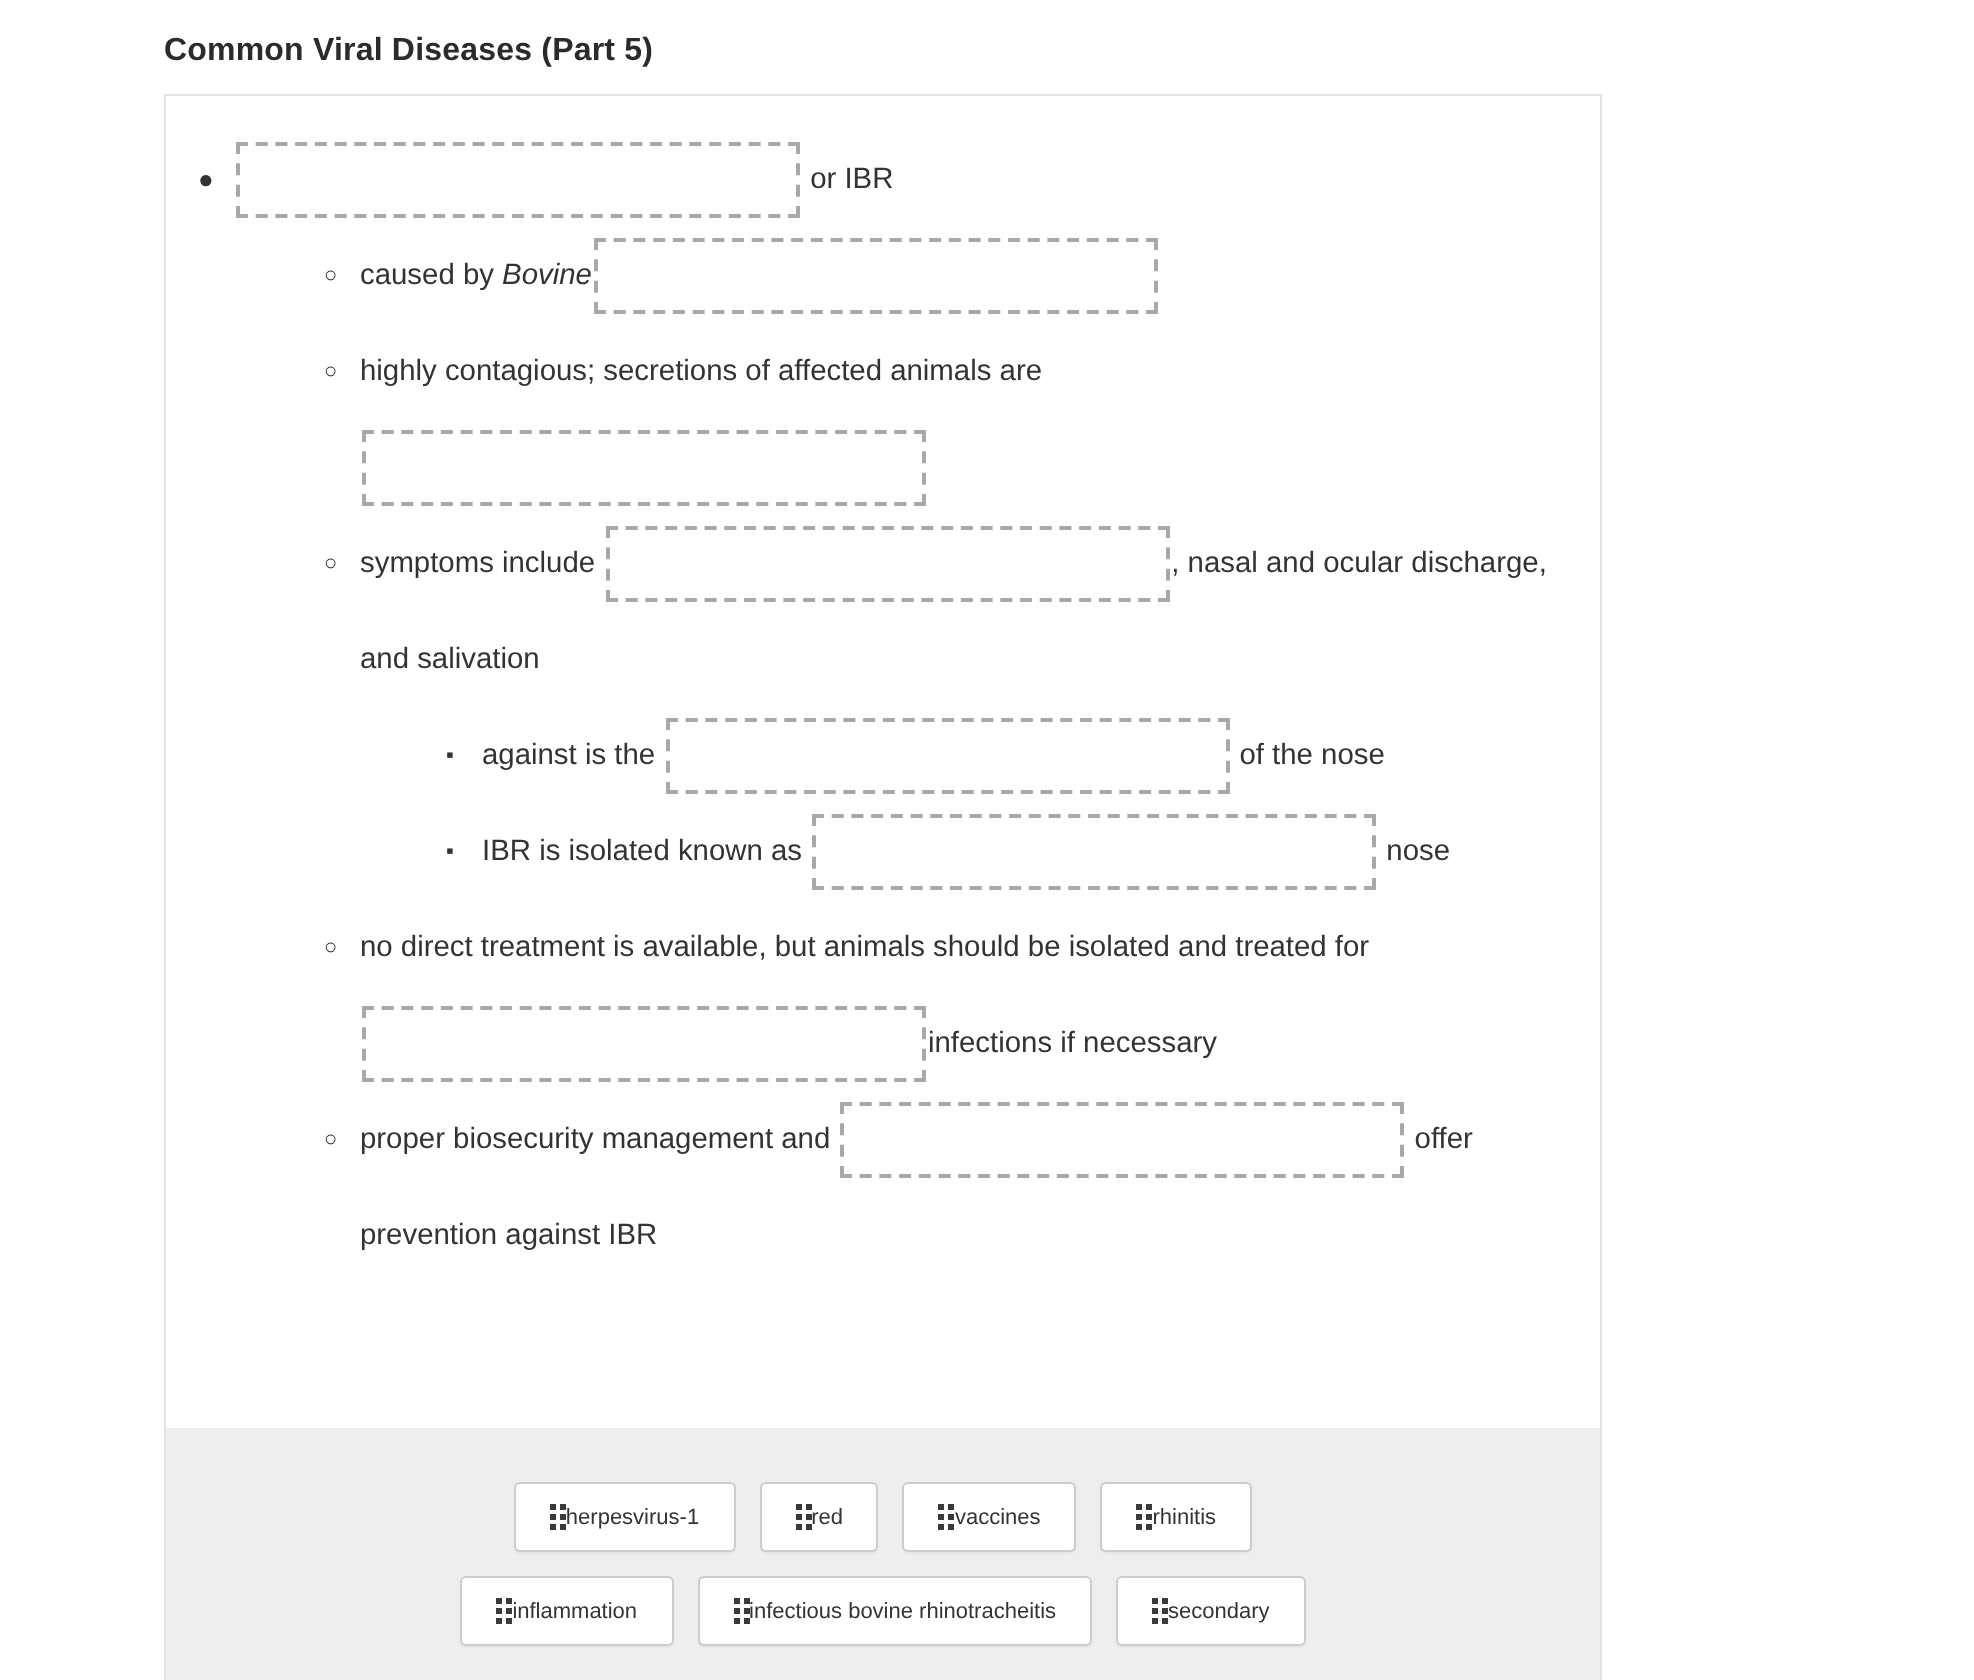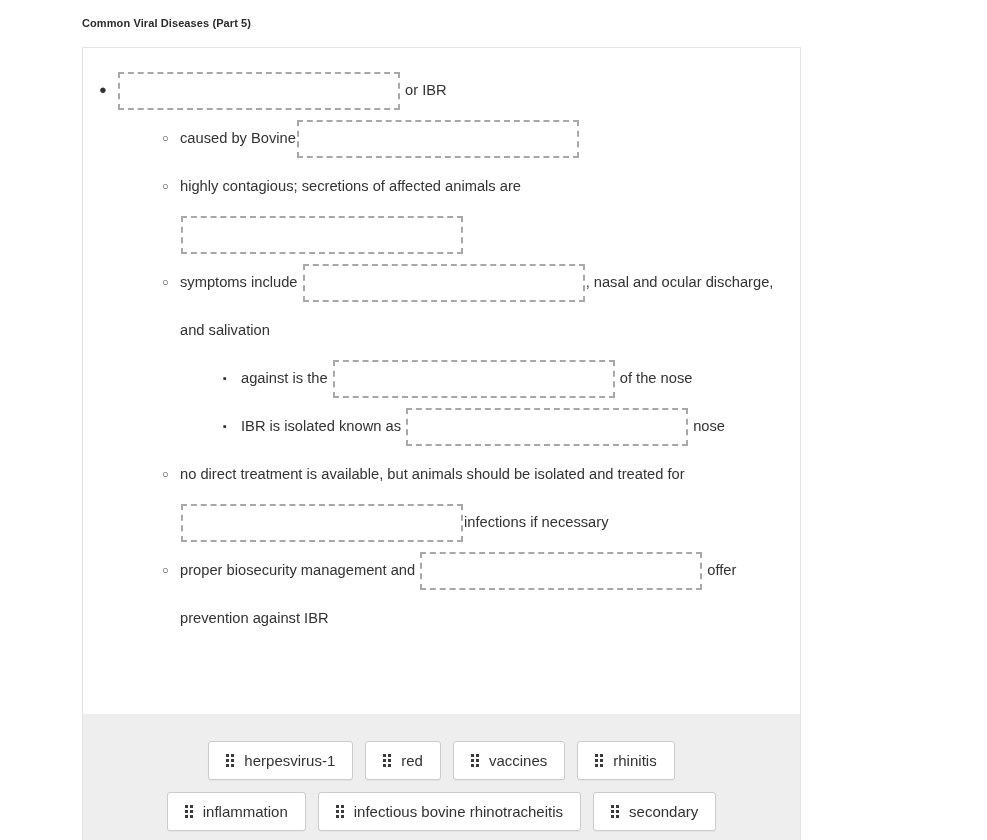--- a/index.html
+++ b/index.html
@@ -12,21 +12,21 @@
     height: 840px;
     font-family: "Liberation Sans", sans-serif;
     color: #333333;
     overflow: hidden;
   }
 
   .page-title {
     position: absolute;
     left: 82px;
     top: 17px;
-    font-size: 11px;
+    font-size: 16px;
     font-weight: bold;
     color: #2b2b2b;
     letter-spacing: 0.1px;
   }
 
   .exercise-panel {
     position: absolute;
     left: 82px;
     top: 47px;
     width: 719px;
@@ -74,21 +74,21 @@
   }
   li.disc > .marker { font-size: 13px; }
   li.circle > .marker { font-size: 11px; }
   li.square > .marker { font-size: 11px; }
 
   .line {
     display: block;
   }
 
   .txt { white-space: pre-wrap; }
-  .ital { }
+  .ital { font-style: italic; }
 
   .dropzone {
     display: inline-block;
     vertical-align: middle;
     height: 38px;
     border: 2px dashed #a8a8a8;
     box-sizing: border-box;
     background: #ffffff;
     margin: 0 1px;
   }
@@ -106,26 +106,25 @@
   .tray-row {
     display: flex;
     justify-content: center;
     align-items: flex-start;
     gap: 12px;
     margin-bottom: 12px;
   }
   .token {
     display: inline-flex;
     align-items: center;
-    gap: 10px;
     background: #ffffff;
     border: 1px solid #cccccc;
     border-radius: 3px;
     padding: 10px 17px;
-    font-size: 15px;
+    font-size: 11px;
     color: #333333;
     box-sizing: border-box;
     cursor: move;
     box-shadow: 0 1px 1px rgba(0,0,0,0.04);
   }
   .grip {
     display: inline-grid;
     grid-template-columns: 3px 3px;
     grid-template-rows: 3px 3px 3px;
     gap: 2px;

